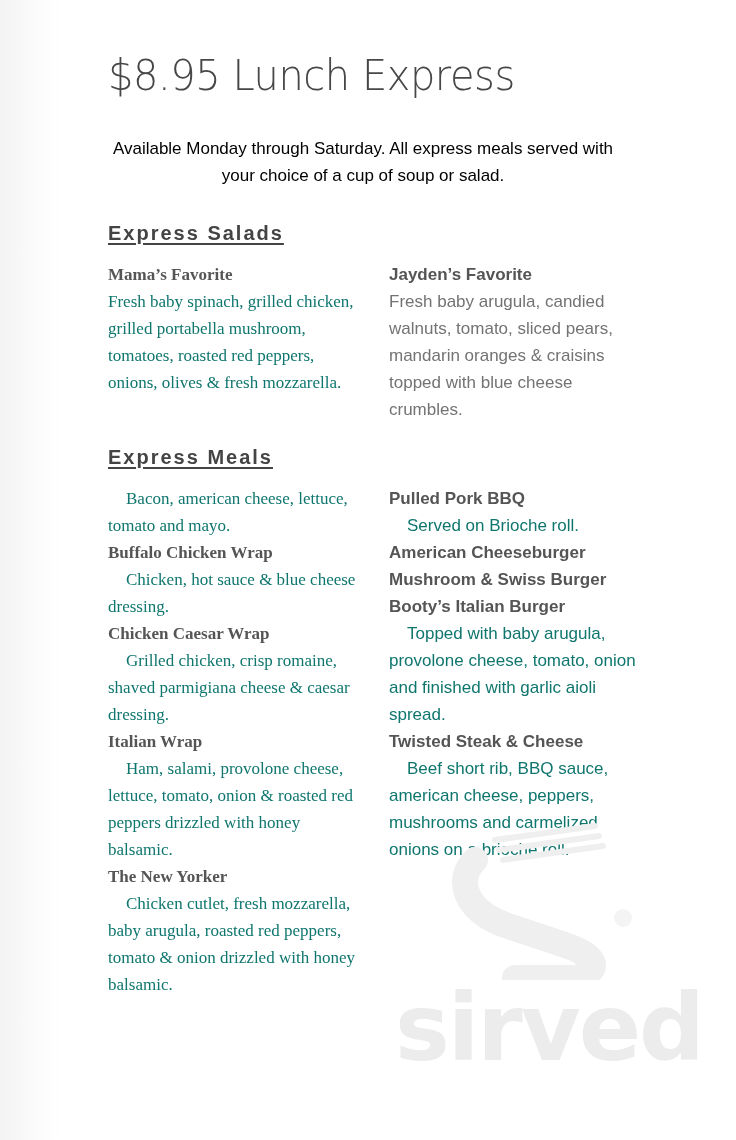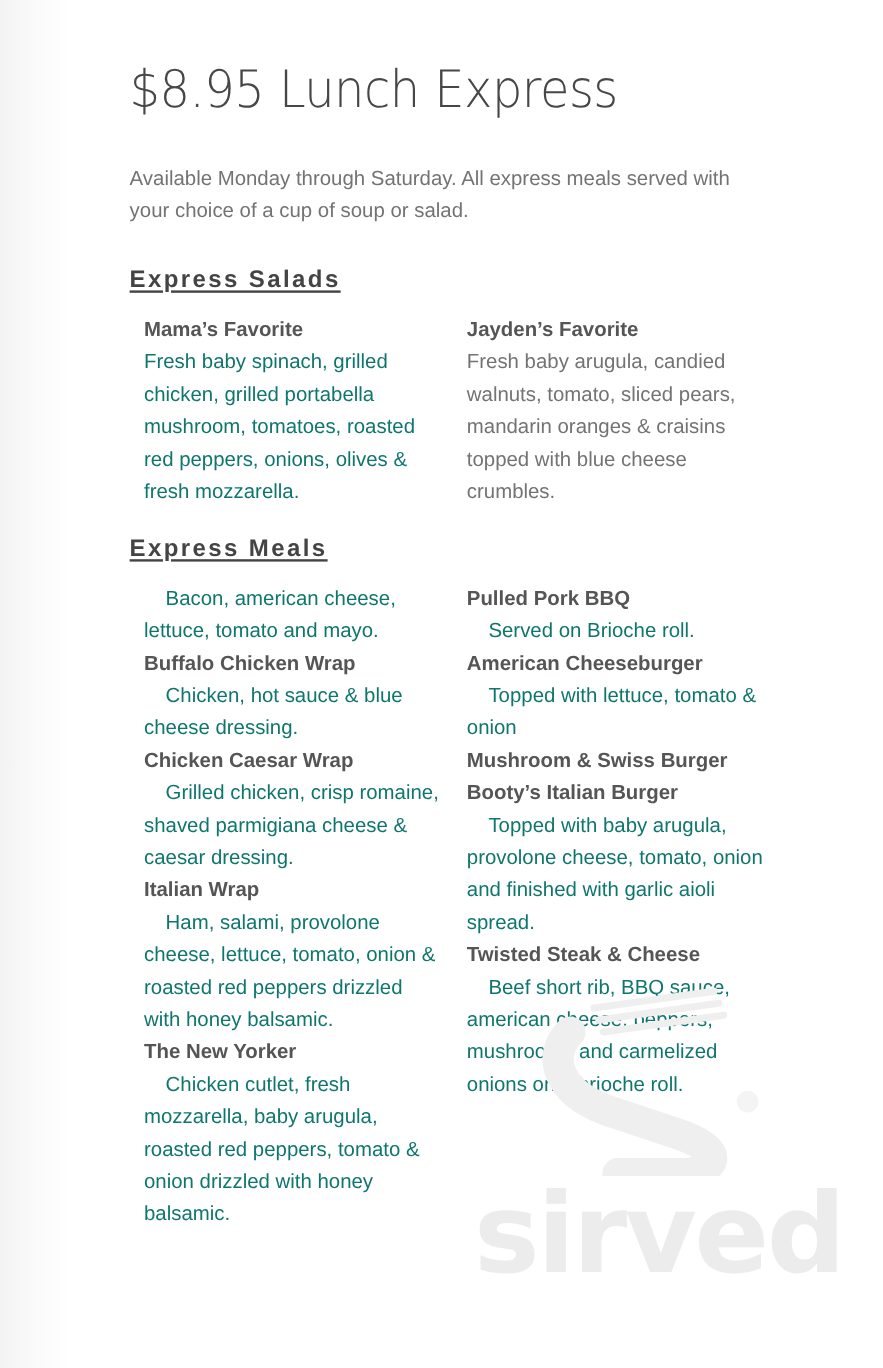--- a/index.html
+++ b/index.html
@@ -11,29 +11,29 @@
     }
     .page { position: absolute; left: 108px; top: 0; width: 520px; }
     .title {
       position: absolute; left: 0; top: 50px; margin: 0;
       font-family: "DejaVu Sans", sans-serif; font-weight: 200;
       font-size: 43px; letter-spacing: -0.5px; color: #474747; white-space: nowrap;
       transform: scaleX(0.93); transform-origin: left top;
     }
     .intro {
       position: absolute; left: 0; top: 135px; width: 510px; margin: 0;
-      font-size: 17px; line-height: 27px; color: #737373;
+      font-size: 17px; line-height: 27px; color: #000000; text-align: center;
     }
     .section-heading {
       position: absolute; left: 0; margin: 0;
       font-size: 20px; font-weight: bold; letter-spacing: 2px;
       text-decoration: underline; text-underline-offset: 3px; color: #444;
     }
     .col { position: absolute; width: 250px; font-size: 17px; line-height: 27px; }
-    .col.left { left: 12px; }
+    .col.left { left: 0; font-family: Liberation Serif, serif; }
     .col.right { left: 281px; }
     .item-name { font-weight: bold; color: #555; margin: 0; }
     .item-desc { margin: 0; color: #0f766e; }
     .item-desc.light { color: #737373; }
     .item-desc.indent { text-indent: 18px; }
     .watermark {
       position: absolute; left: 395px; top: 820px; width: 300px; height: 250px;
       pointer-events: none;
     }
     .wm-text {
@@ -67,21 +67,20 @@
     <p class="item-desc indent">Grilled chicken, crisp romaine, shaved parmigiana cheese &amp; caesar dressing.</p>
     <p class="item-name">Italian Wrap</p>
     <p class="item-desc indent">Ham, salami, provolone cheese, lettuce, tomato, onion &amp; roasted red peppers drizzled with honey balsamic.</p>
     <p class="item-name">The New Yorker</p>
     <p class="item-desc indent">Chicken cutlet, fresh mozzarella, baby arugula, roasted red peppers, tomato &amp; onion drizzled with honey balsamic.</p>
   </div>
   <div class="col right" style="top:485px">
     <p class="item-name">Pulled Pork BBQ</p>
     <p class="item-desc indent">Served on Brioche roll.</p>
     <p class="item-name">American Cheeseburger</p>
-    <p class="item-desc indent">Topped with lettuce, tomato &amp; onion</p>
     <p class="item-name">Mushroom &amp; Swiss Burger</p>
     <p class="item-name">Booty’s Italian Burger</p>
     <p class="item-desc indent">Topped with baby arugula, provolone cheese, tomato, onion and finished with garlic aioli spread.</p>
     <p class="item-name">Twisted Steak &amp; Cheese</p>
     <p class="item-desc indent">Beef short rib, BBQ sauce, american cheese, peppers, mushrooms and carmelized onions  on a brioche roll.</p>
   </div>
 </div>
 
 <div class="watermark">
   <svg width="300" height="160" viewBox="0 0 300 160" style="position:absolute;left:0;top:0">

